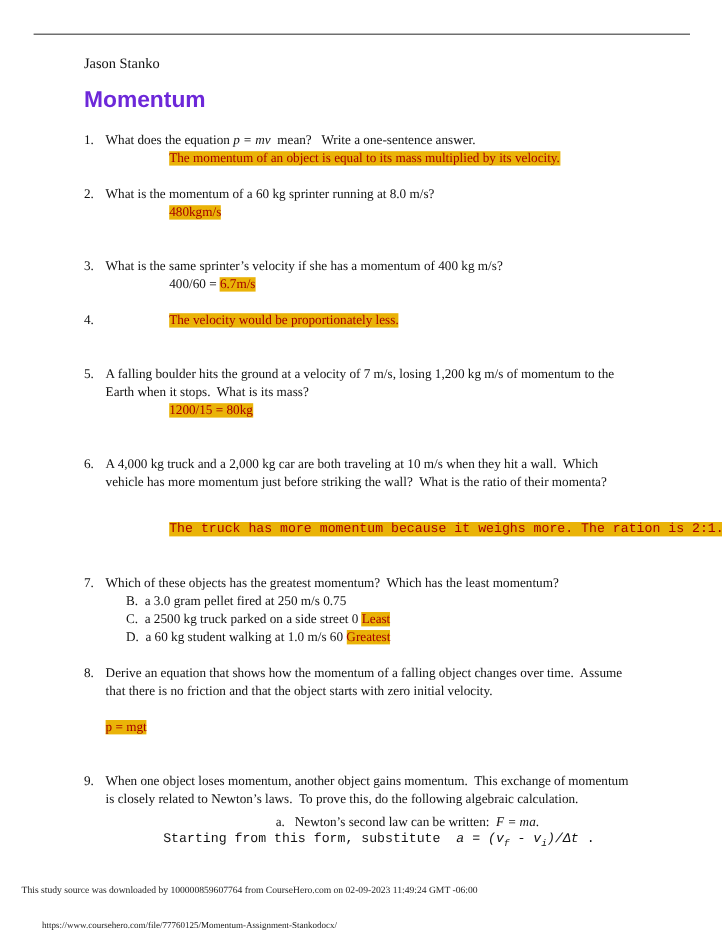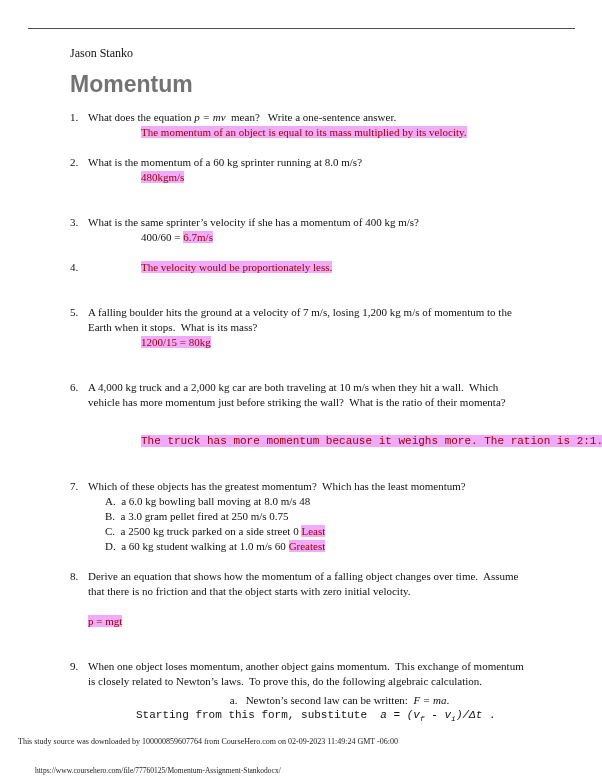--- a/index.html
+++ b/index.html
@@ -18,41 +18,41 @@
   .content{
     position:absolute;left:70px;top:46px;width:505px;
   }
   .author{
     font-size:12px;line-height:14px;
   }
   .doc-title{
     margin:15px 0 0 0;
     font-family:"Liberation Sans", sans-serif;
     font-weight:bold;
-    font-size:23px;line-height:18px;
-    color:#737373;
+    font-size:19px;line-height:18px;
+    color:#6d28d9;
   }
   .questions{
     margin-top:17px;
     font-size:11px;line-height:15px;
   }
   .question{display:flex;}
   .qnum{width:18px;flex:0 0 18px;white-space:pre;}
   .qbody{flex:1;min-width:0;}
   .ln{white-space:pre;}
   .ln-ans{margin-left:53px;}
   .ln-ansleft{margin-left:0;}
   .ln-opt{margin-left:17px;}
   .ln-sub{margin-left:16px;}
   .ln-sub2{margin-left:48px;font-family:Liberation Mono, monospace;}
   .ln-blank{height:15px;}
   .ln-gap6{margin-top:24px;font-family:Liberation Mono, monospace;}
   .ln-gap4{margin-top:4px;text-align:center;}
   .seg-i{font-style:italic;}
-  .seg-hl{background:#f0abfc;color:#A40000;}
+  .seg-hl{background:#eab308;color:#A40000;}
   .seg-sub{font-size:8px;vertical-align:sub;}
   .footer-info{
     position:absolute;left:18px;top:737px;
     font-size:8px;color:#1a1a1a;white-space:pre;
   }
   .footer-url{
     position:absolute;left:35px;top:766px;
     font-size:7.5px;color:#1a1a1a;white-space:pre;
     text-decoration:none;
   }
@@ -116,21 +116,20 @@
           <div class="ln"><span>vehicle has more momentum just before striking the wall?  What is the ratio of their momenta?</span></div>
           <div class="ln ln-ans ln-gap6"><span class="seg-hl">The truck has more momentum because it weighs more. The ration is 2:1.</span></div>
           <div class="ln ln-blank"></div>
           <div class="ln ln-blank"></div>
         </div>
       </div>
       <div class="question">
         <div class="qnum">7.</div>
         <div class="qbody">
           <div class="ln"><span>Which of these objects has the greatest momentum?  Which has the least momentum?</span></div>
-          <div class="ln ln-opt"><span>A.  a 6.0 kg bowling ball moving at 8.0 m/s 48</span></div>
           <div class="ln ln-opt"><span>B.  a 3.0 gram pellet fired at 250 m/s 0.75</span></div>
           <div class="ln ln-opt"><span>C.  a 2500 kg truck parked on a side street 0 </span><span class="seg-hl">Least</span></div>
           <div class="ln ln-opt"><span>D.  a 60 kg student walking at 1.0 m/s 60 </span><span class="seg-hl">Greatest</span></div>
           <div class="ln ln-blank"></div>
         </div>
       </div>
       <div class="question">
         <div class="qnum">8.</div>
         <div class="qbody">
           <div class="ln"><span>Derive an equation that shows how the momentum of a falling object changes over time.  Assume</span></div>

